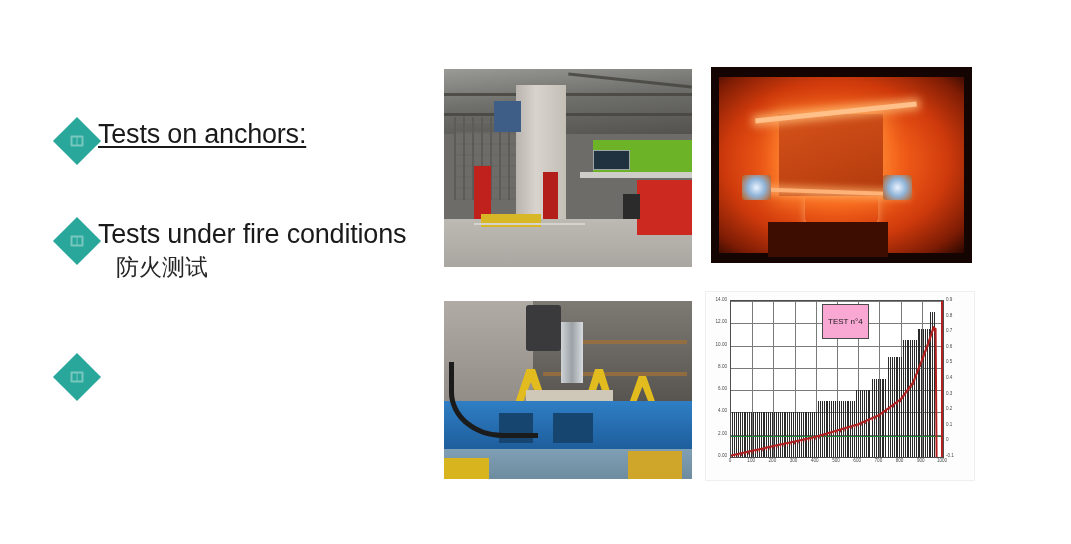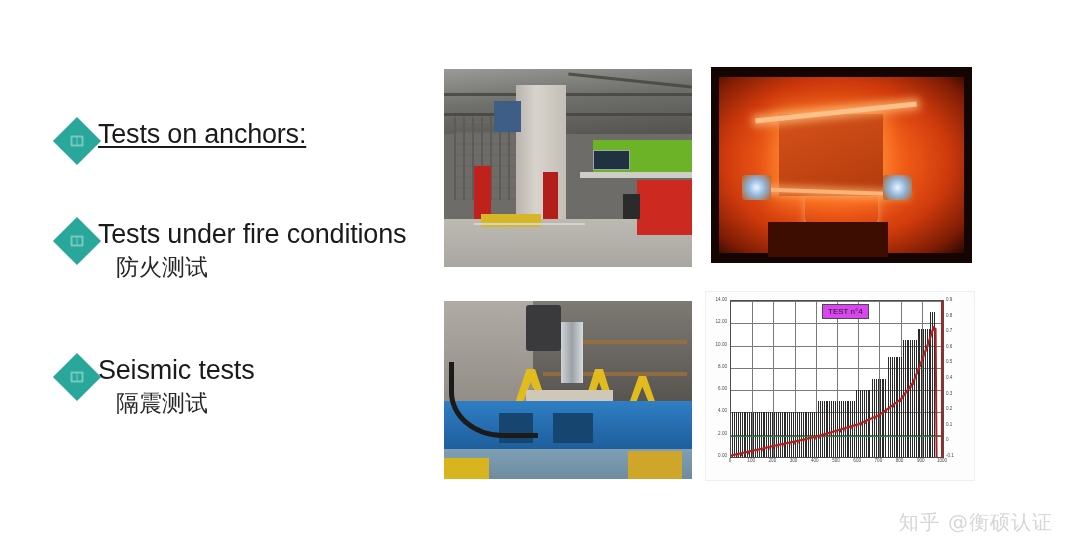--- a/index.html
+++ b/index.html
@@ -222,22 +222,22 @@
   .ytick-l, .ytick-r {
     position:absolute; font-size:4.6px; color:#4a4a4a;
     white-space:nowrap; line-height:1;
   }
   .ytick-l { text-align:right; }
   .xtick {
     position:absolute; font-size:4.6px; color:#4a4a4a;
     white-space:nowrap; line-height:1; text-align:center;
   }
   .chart-title-box {
-    position:absolute; border:1px solid #4a4a4a; background:#d946ef;
-    font-size:8px; color:#1a1a1a; padding:2px 5px;
+    position:absolute; border:1px solid #4a4a4a; background:#f9a8d4;
+    font-size:8px; color:#1a1a1a; padding:12px 5px;
     line-height:1.15; white-space:nowrap;
   }
   .greenline {
     position:absolute; height:1px; background:#1f8a3c;
   }
   .redcurve, .axis-red { position:absolute; }
 
   
   .watermark {
     position:absolute; right:18px; bottom:8px;
@@ -268,24 +268,20 @@
         <span class="glyph"></span>
       </div>
       <div class="btxt">
         <div class="ben underline">Tests on anchors:</div>
       </div>
     </div>
 
     <div class="bullet-row" style="left:60px; top:356px;">
       <div class="diamond">
         <span class="glyph"></span>
-      </div>
-      <div class="btxt">
-        <div class="ben">Seismic tests</div>
-        <div class="bzh">隔震测试</div>
       </div>
     </div>
 
   </div>
 
   <div class="panel ph-hall" style="left:444px; top:69px; width:248px; height:198px;">
     <div class="roof"></div>
     <div class="beam" style="left:0; top:12%; width:100%;"></div>
     <div class="beam" style="left:0; top:22%; width:100%;"></div>
     <div class="beam" style="left:50%; top:5%; width:50%; transform:rotate(6deg);"></div>
@@ -570,15 +566,14 @@
       <div class="ytick-r" style="left: 240px; top: 115.2px;">0.2</div>
       <div class="ytick-r" style="left: 240px; top: 99.6px;">0.3</div>
       <div class="ytick-r" style="left: 240px; top: 84px;">0.4</div>
       <div class="ytick-r" style="left: 240px; top: 68.4px;">0.5</div>
       <div class="ytick-r" style="left: 240px; top: 52.8px;">0.6</div>
       <div class="ytick-r" style="left: 240px; top: 37.2px;">0.7</div>
       <div class="ytick-r" style="left: 240px; top: 21.6px;">0.8</div>
       <div class="ytick-r" style="left: 240px; top: 6px;">0.9</div>
     </div>
 
-  <div class="watermark">知乎 @衡硕认证</div>
 
 </div>
 
 </body></html>

